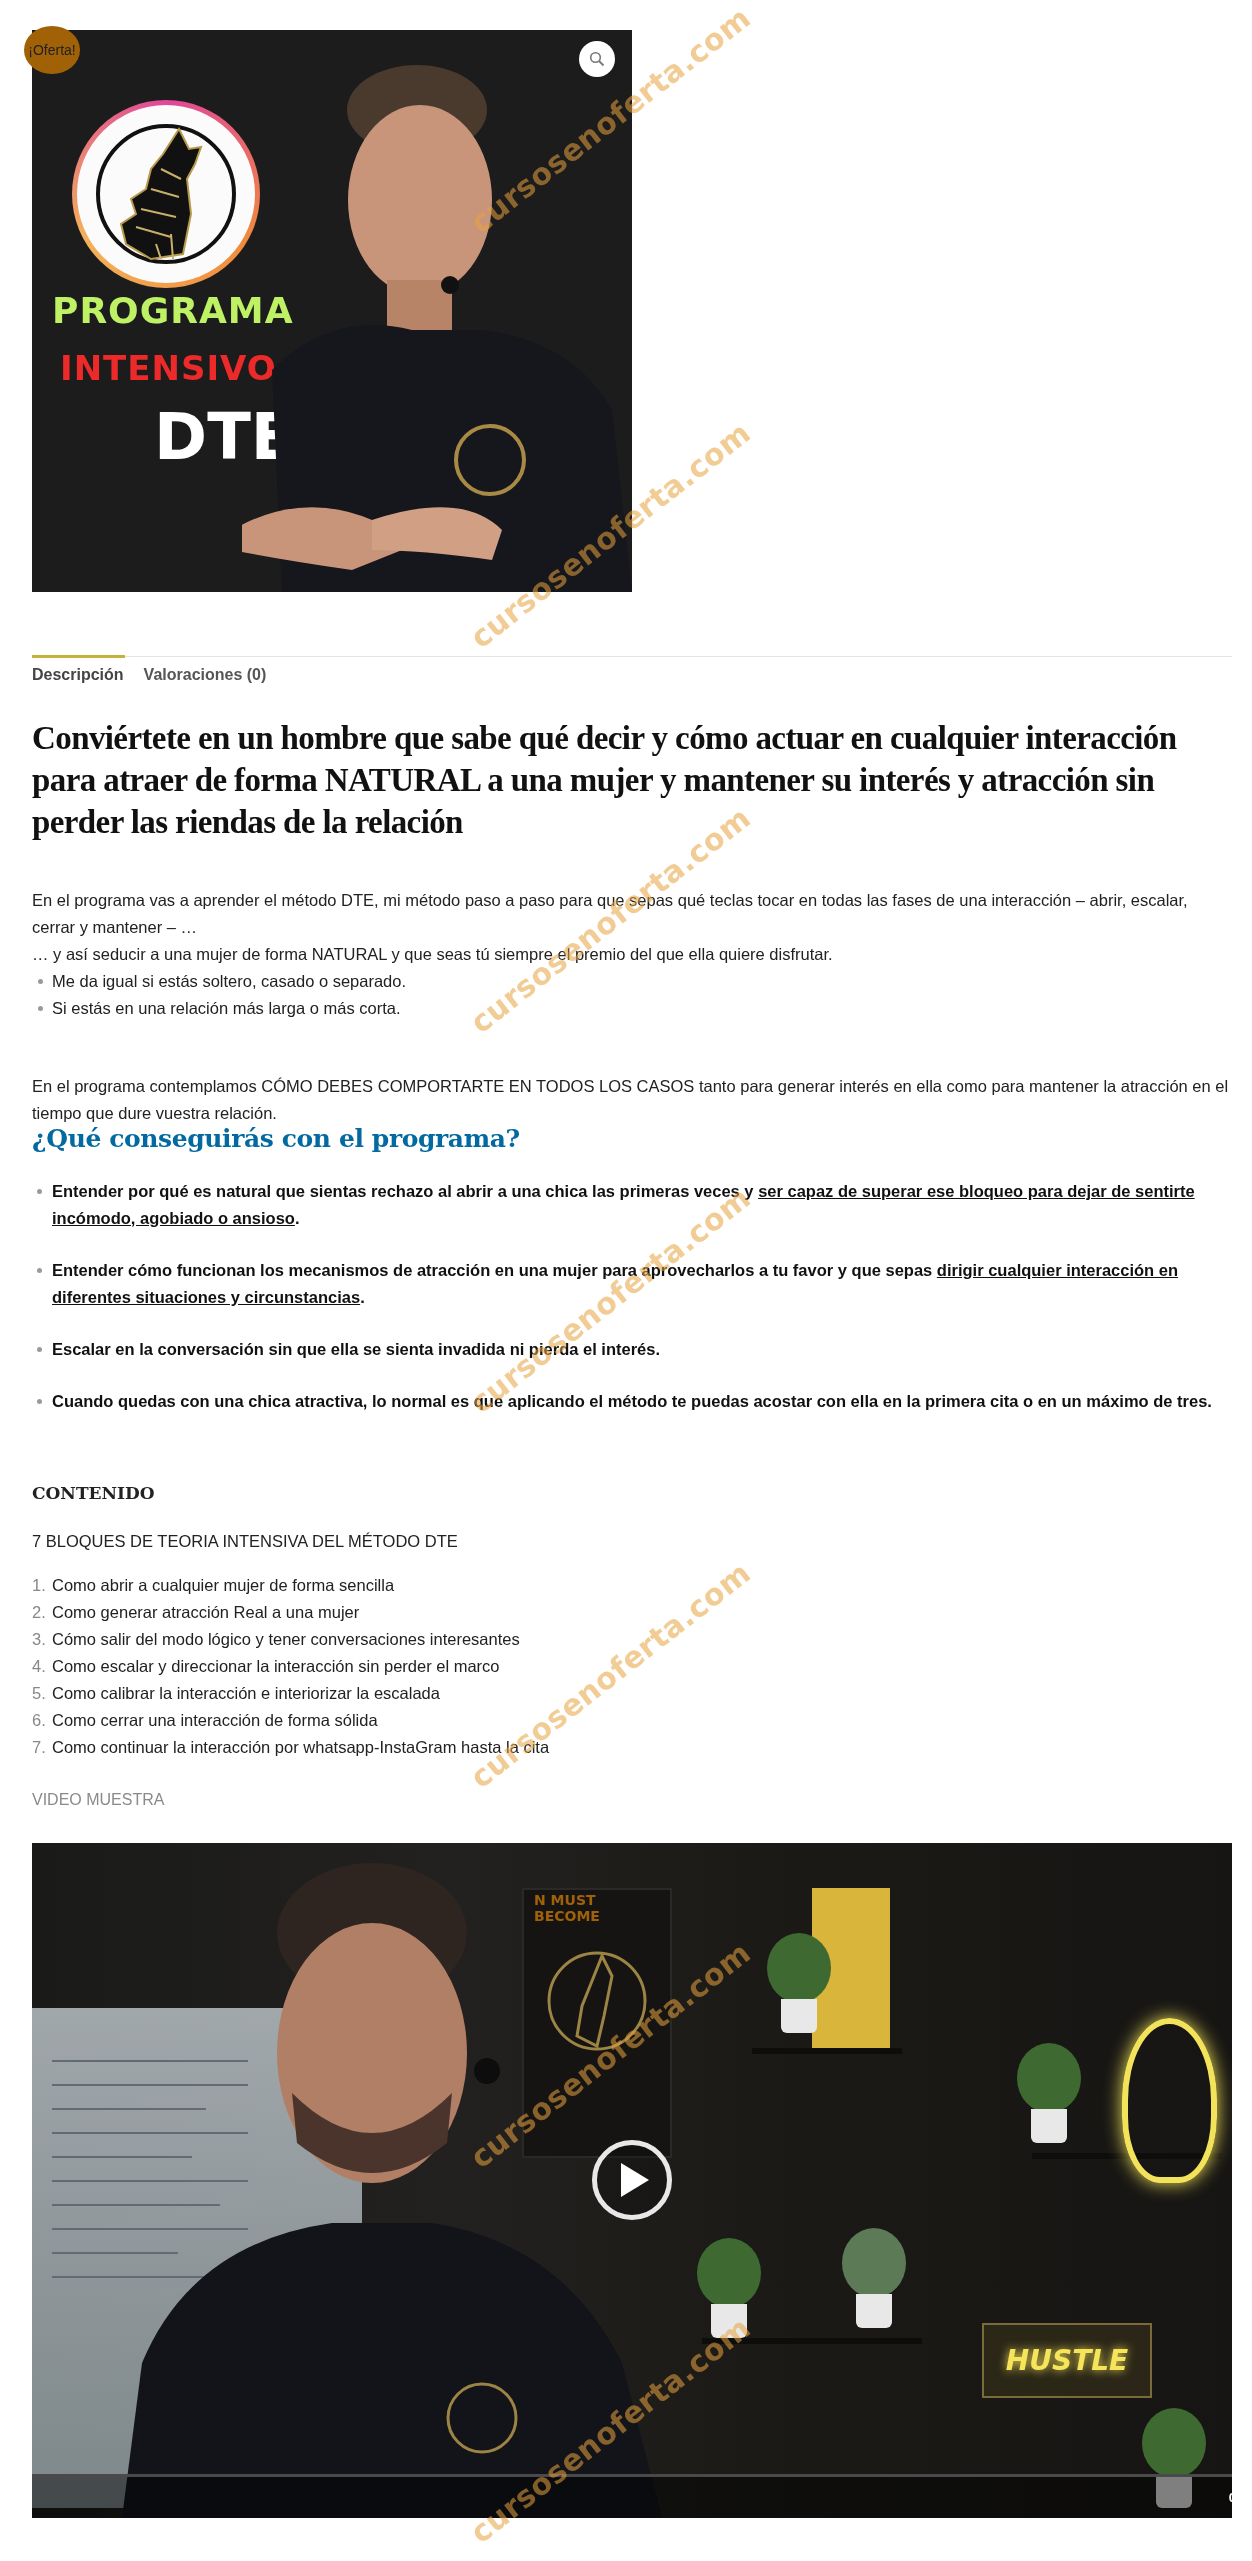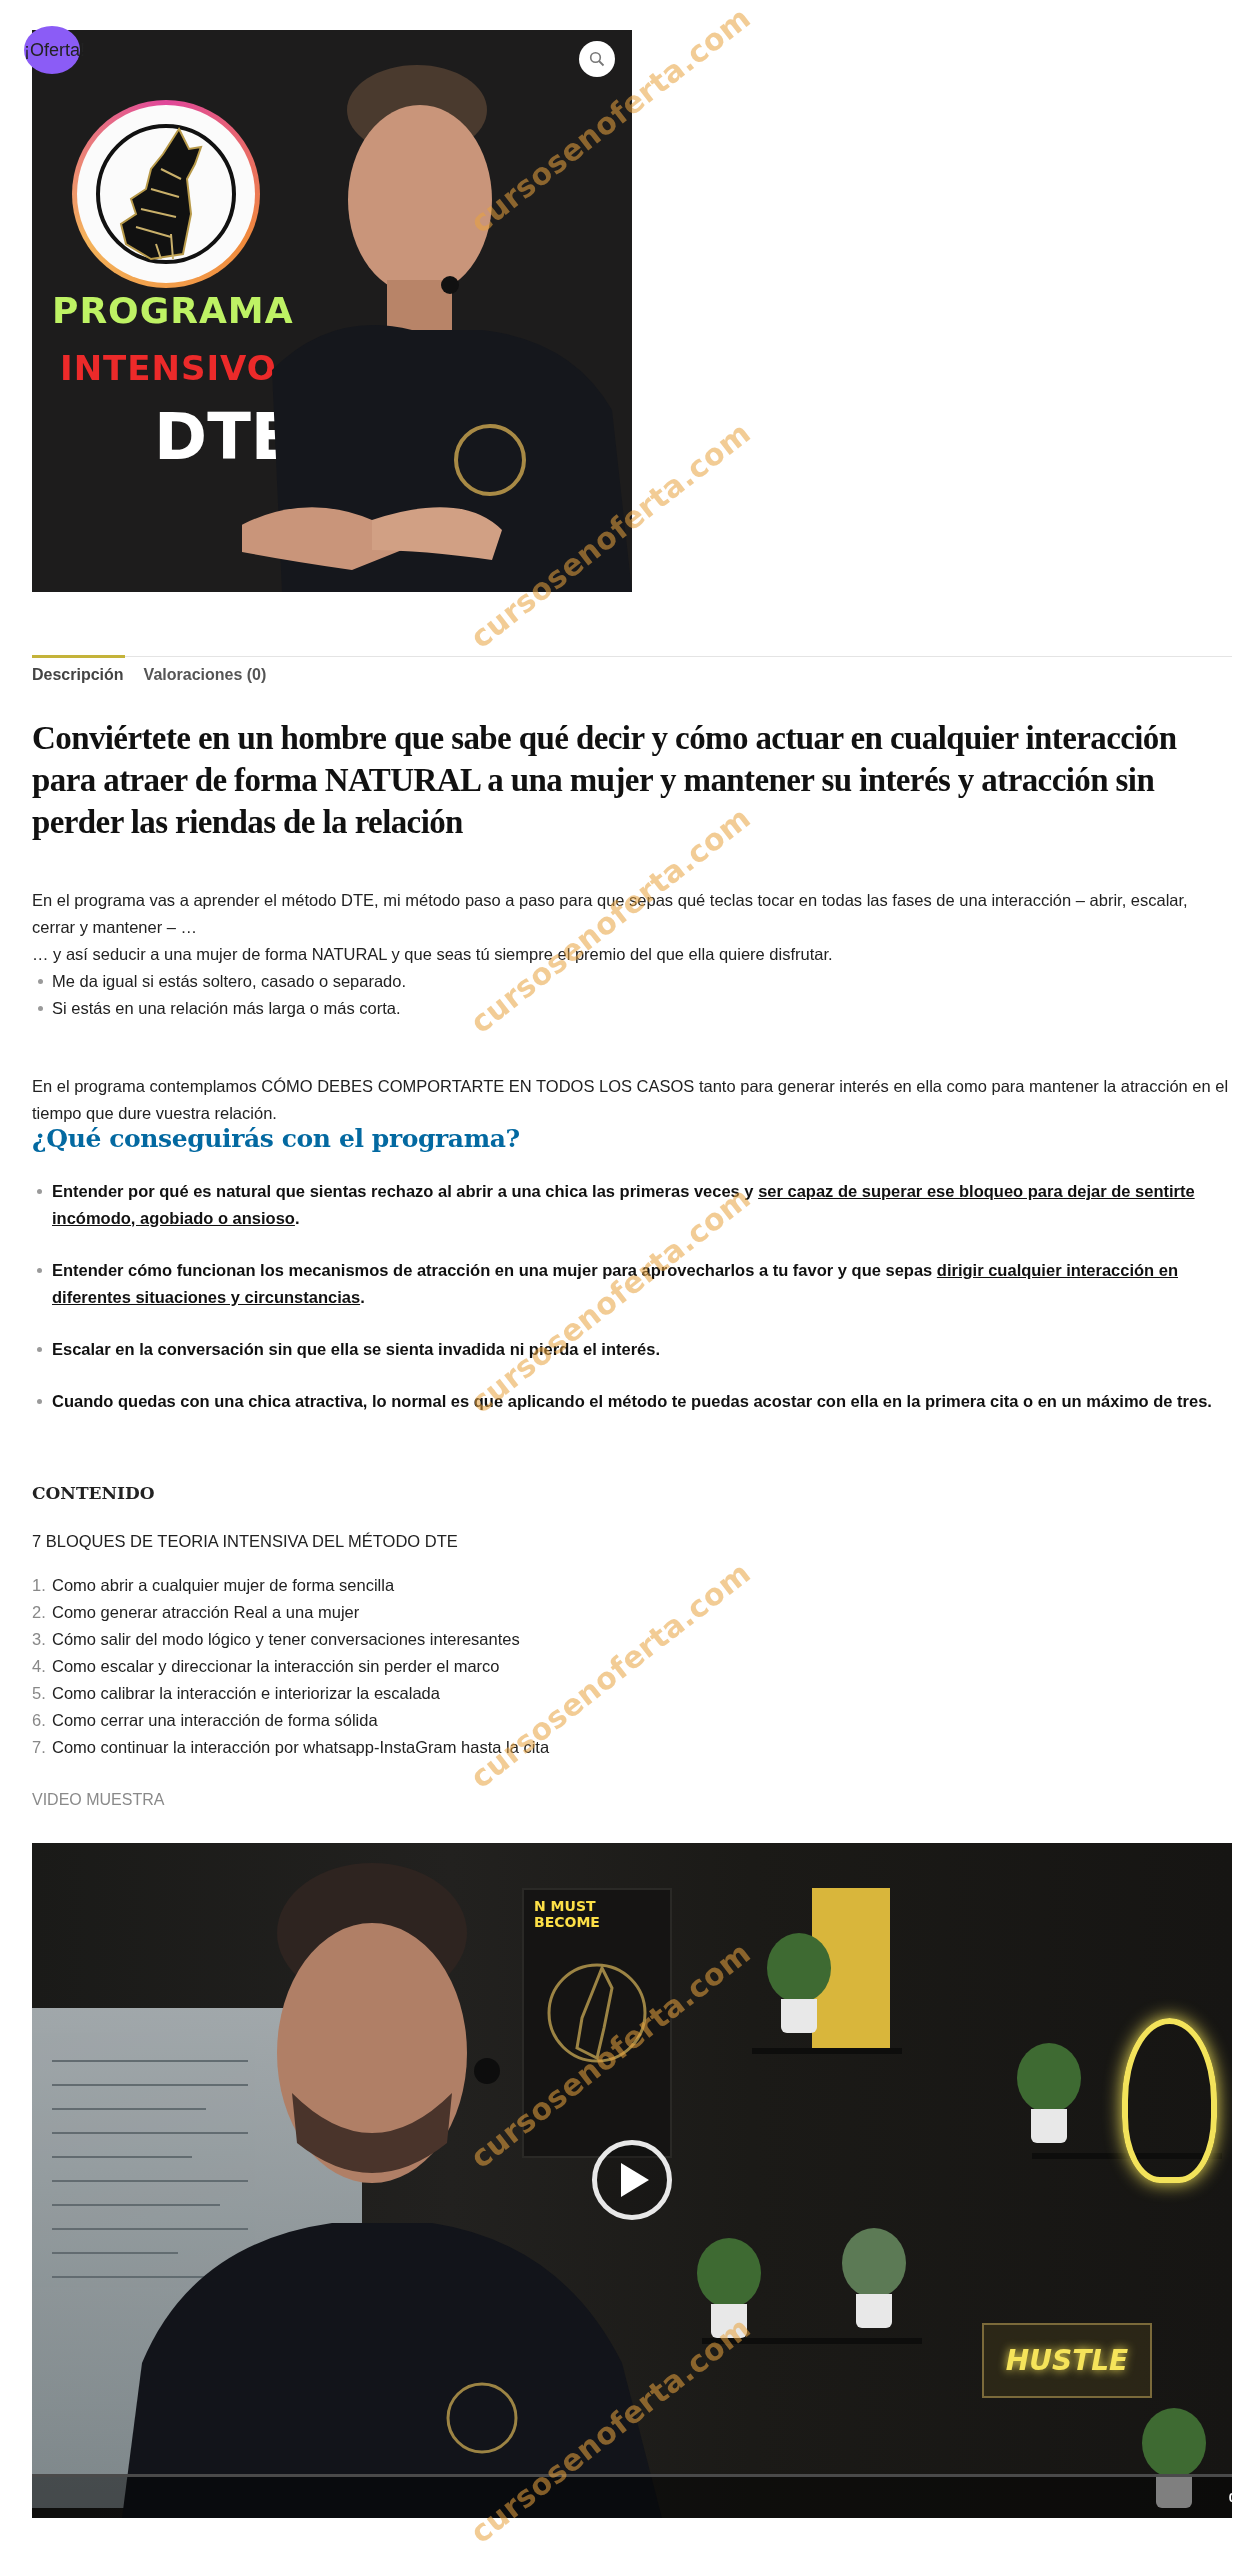--- a/index.html
+++ b/index.html
@@ -15,22 +15,22 @@
   
   .product-gallery {
     position: absolute; left: 32px; top: 30px;
     width: 600px; height: 562px;
     background: #1d1c1c;
     overflow: hidden;
   }
   .sale-badge {
     position: absolute; left: 24px; top: 26px;
     width: 56px; height: 48px; border-radius: 50%;
-    background: #8b5cf6; color: #222;
-    font-size: 18px; line-height: 48px; text-align: center;
+    background: #a16207; color: #222;
+    font-size: 14px; line-height: 48px; text-align: center;
     z-index: 5; white-space: nowrap; overflow: visible;
     font-family: "Liberation Sans", sans-serif;
   }
   .zoom-trigger {
     position: absolute; left: 547px; top: 11px;
     width: 36px; height: 36px; border-radius: 50%;
     background: #ffffff;
     display: flex; align-items: center; justify-content: center;
     cursor: pointer;
   }
@@ -175,21 +175,21 @@
   }
   .plant { position: absolute; }
   .plant .leaves { width: 64px; height: 70px; border-radius: 50%; background: #3e6a32; }
   .plant .pot { width: 36px; height: 34px; background: #e8e8e8; margin: -4px auto 0; border-radius: 0 0 6px 6px; }
   .shelf { position: absolute; height: 6px; background: #0d0d0c; }
   .poster {
     position: absolute; left: 490px; top: 45px; width: 150px; height: 270px;
     background: #151413; border: 2px solid #2a2926;
   }
   .poster-text {
-    color: #fde047; font-size: 14px; font-weight: bold; padding: 8px 10px;
+    color: #a16207; font-size: 14px; font-weight: bold; padding: 2px 10px;
     font-family: "DejaVu Sans", sans-serif;
   }
   .yellow-box {
     position: absolute; left: 780px; top: 45px; width: 78px; height: 160px;
     background: #d9b63b;
   }
   .play-button {
     position: absolute; left: 560px; top: 297px;
     width: 80px; height: 80px; border-radius: 50%;
     border: 5px solid #e8e8e8; background: rgba(0,0,0,0.15);

